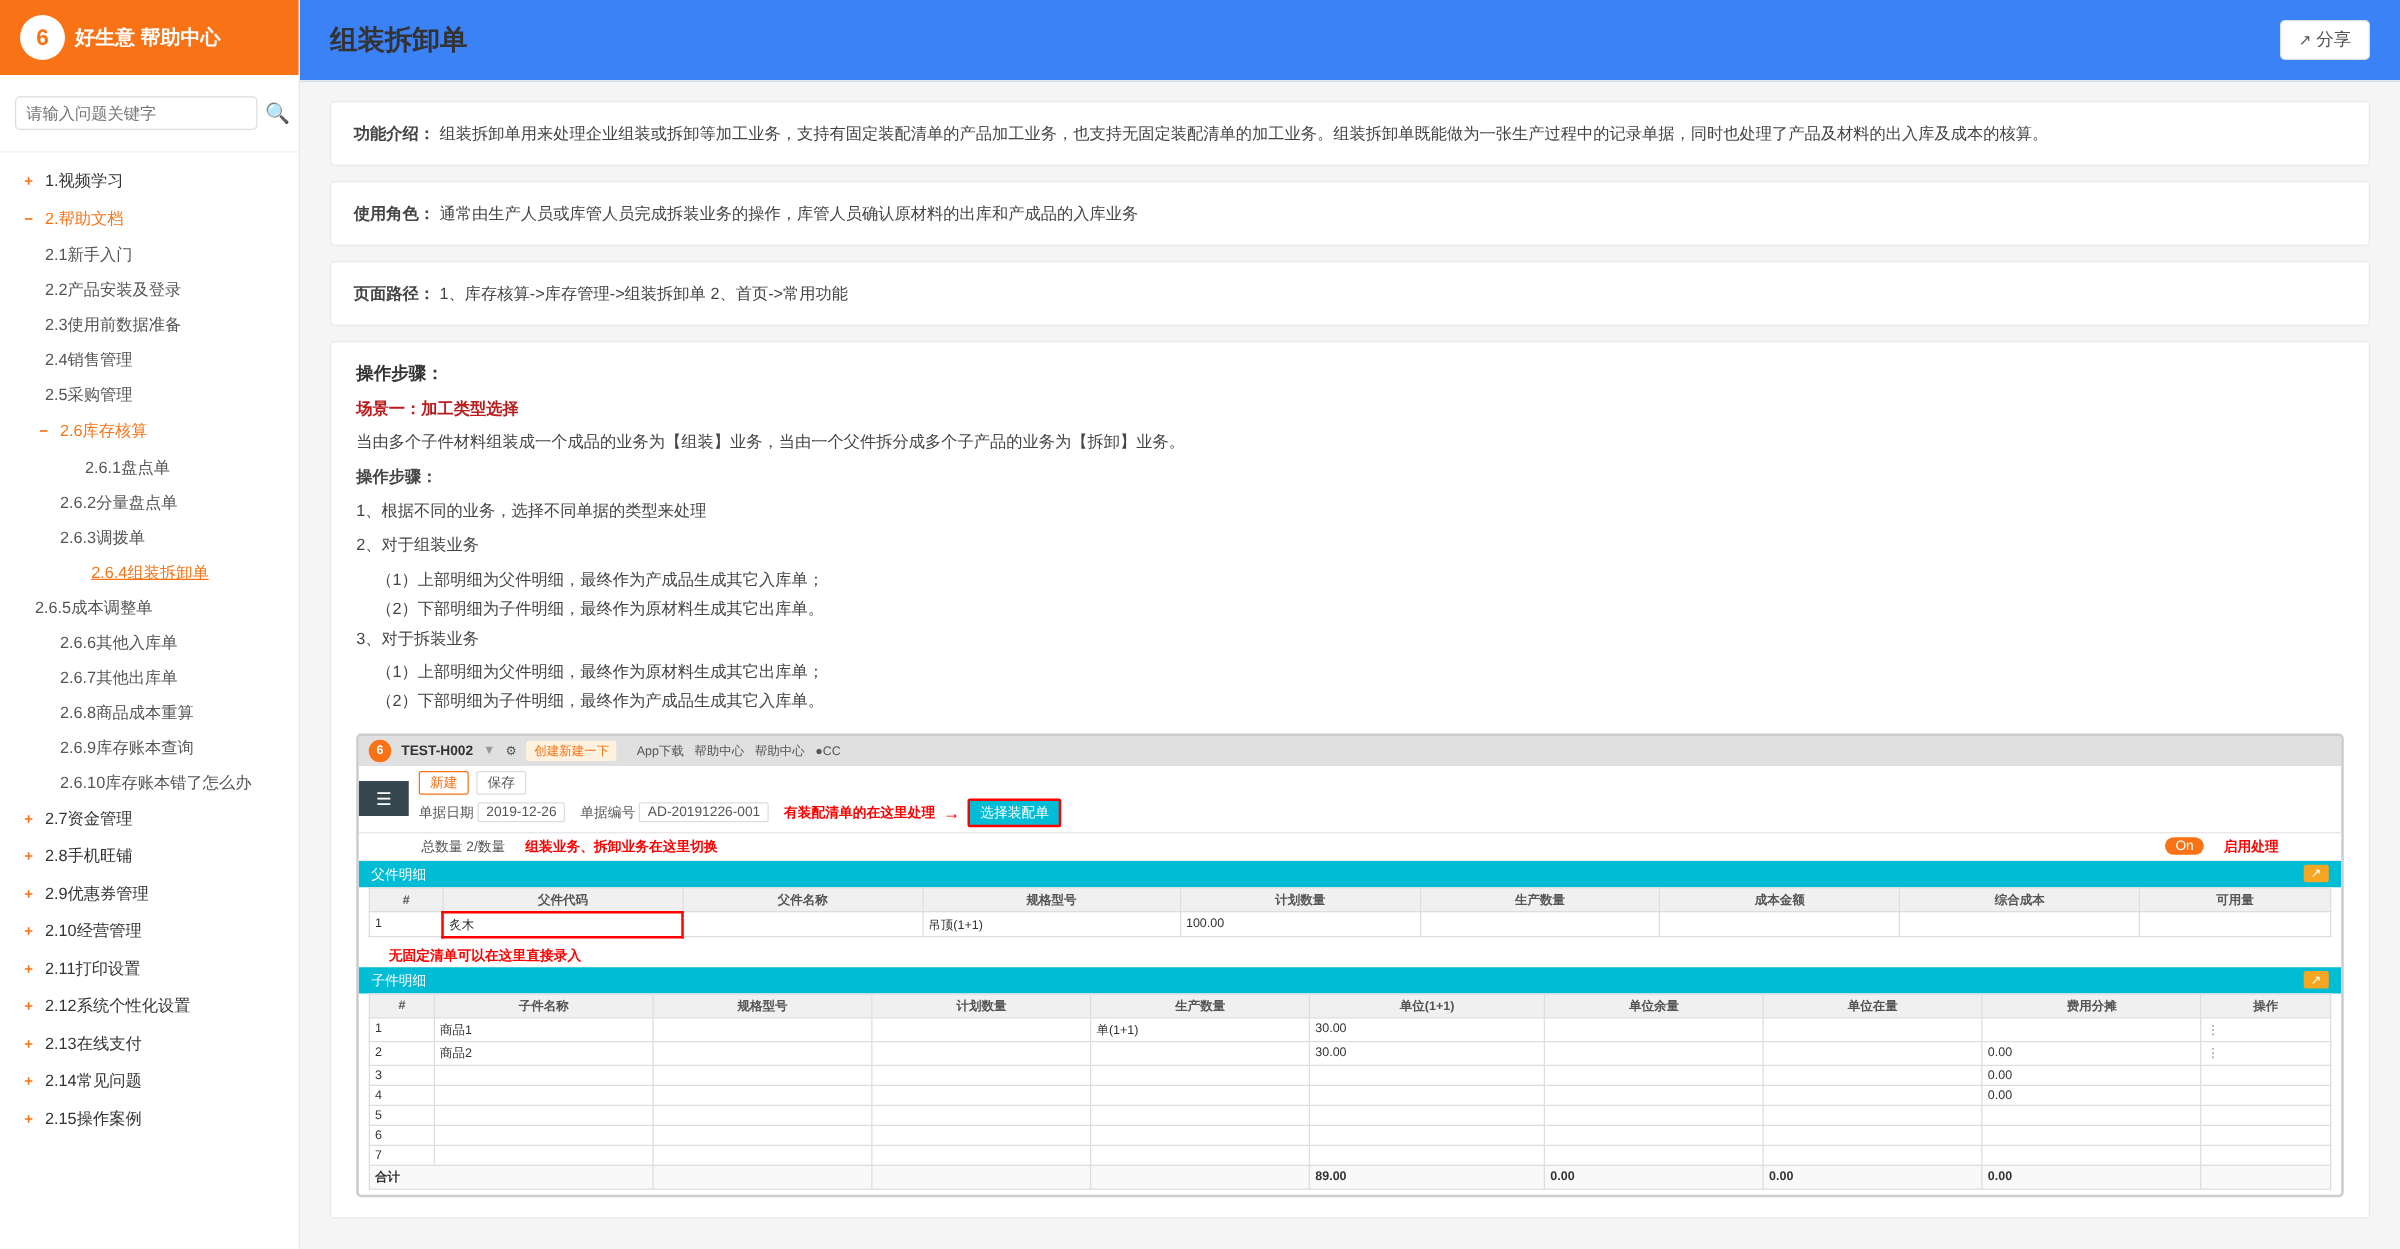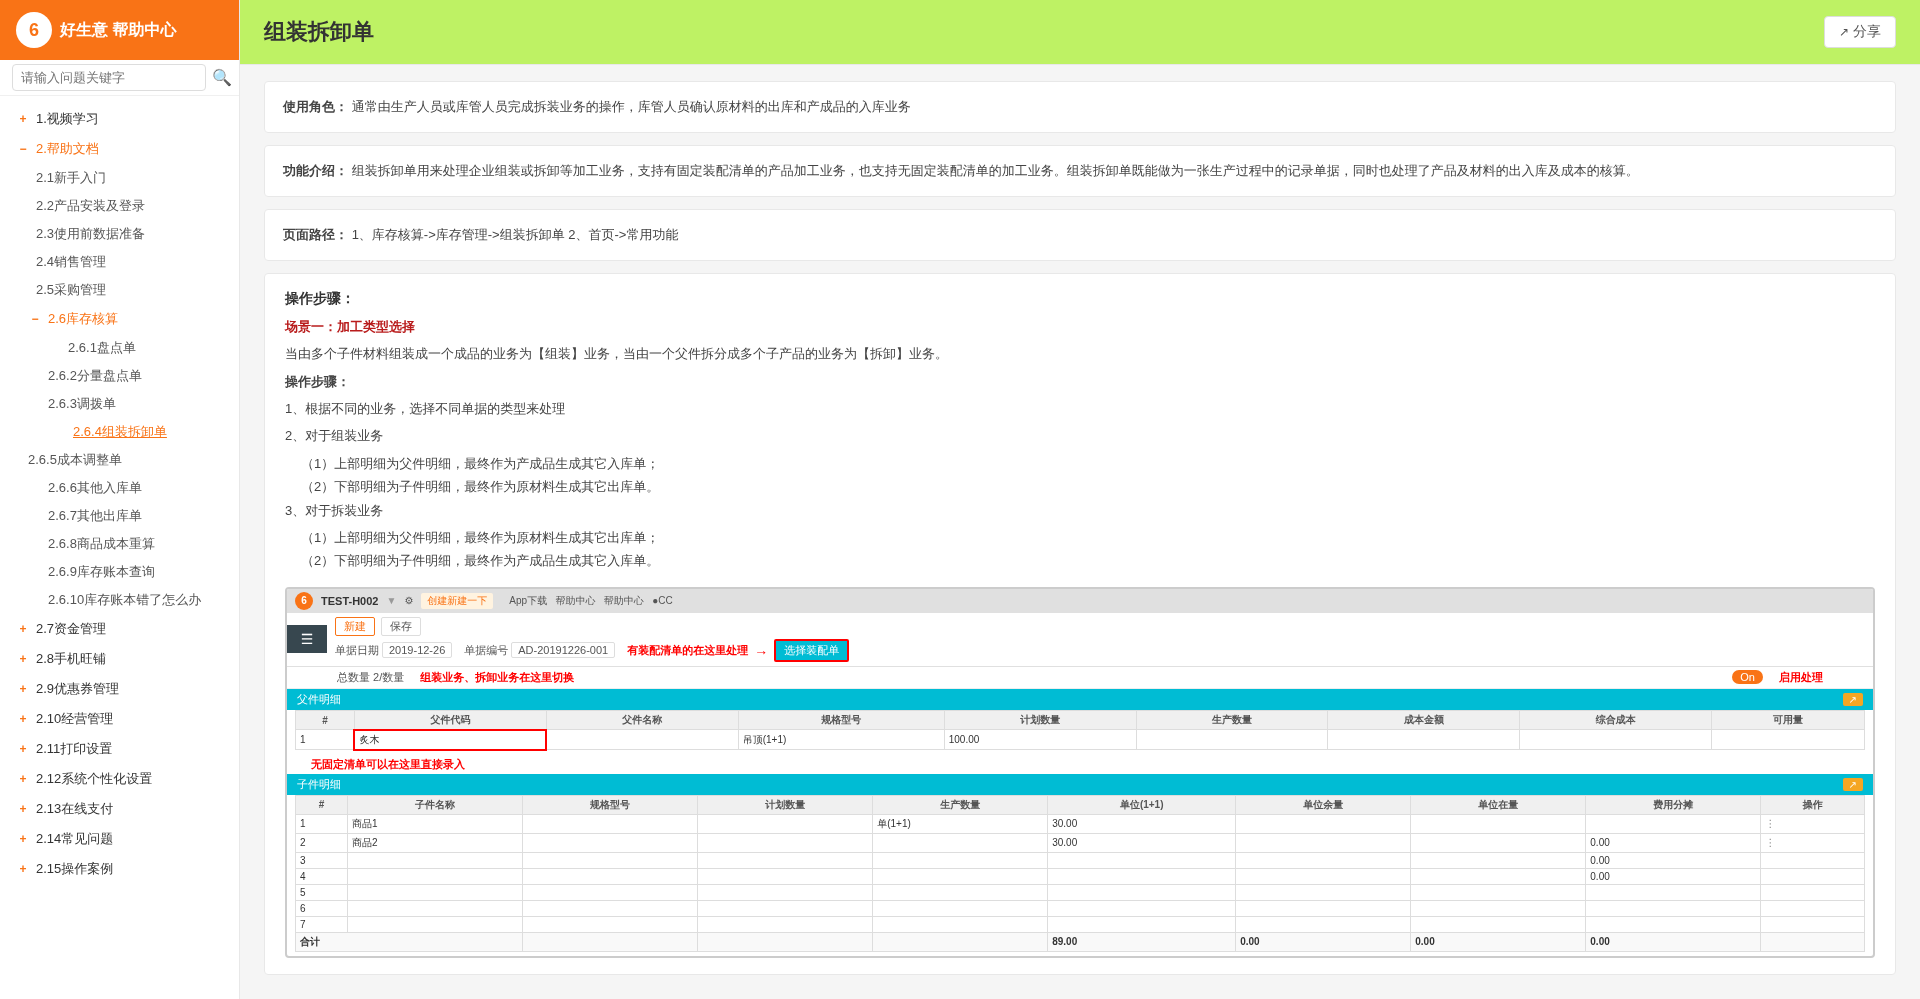--- a/index.html
+++ b/index.html
@@ -39,21 +39,21 @@
       flex-shrink: 0;
     }
 
     .sidebar-title {
       color: #fff;
       font-size: 16px;
       font-weight: bold;
     }
 
     .search-box {
-      padding: 4px 12px;
+      padding: 17px 12px;
       border-bottom: 1px solid #f0f0f0;
       display: flex;
       align-items: center;
       gap: 6px;
     }
 
     .search-input {
       flex: 1;
       border: 1px solid #ddd;
       border-radius: 4px;
@@ -115,21 +115,21 @@
     
     .main {
       flex: 1;
       display: flex;
       flex-direction: column;
       overflow: hidden;
       background: #f5f5f5;
     }
 
     .main-header {
-      background: #bef264;
+      background: #3b82f6;
       padding: 16px 24px;
       border-bottom: 1px solid #e8e8e8;
       display: flex;
       align-items: center;
       justify-content: space-between;
     }
 
     .page-title {
       font-size: 22px;
       font-weight: 600;
@@ -365,27 +365,27 @@
     <h1 class="page-title">组装拆卸单</h1>
     <button class="share-btn">
       <span style="font-size:12px;">↗</span>
       <span>分享</span>
     </button>
   </div>
 
   <div class="content-area">
 
     <div class="info-block">
+      <span style="font-weight:bold;">功能介绍：</span>
+      <span>组装拆卸单用来处理企业组装或拆卸等加工业务，支持有固定装配清单的产品加工业务，也支持无固定装配清单的加工业务。组装拆卸单既能做为一张生产过程中的记录单据，同时也处理了产品及材料的出入库及成本的核算。</span>
+    </div>
+
+    <div class="info-block">
       <span style="font-weight:bold;">使用角色：</span>
       <span>通常由生产人员或库管人员完成拆装业务的操作，库管人员确认原材料的出库和产成品的入库业务</span>
-    </div>
-
-    <div class="info-block">
-      <span style="font-weight:bold;">功能介绍：</span>
-      <span>组装拆卸单用来处理企业组装或拆卸等加工业务，支持有固定装配清单的产品加工业务，也支持无固定装配清单的加工业务。组装拆卸单既能做为一张生产过程中的记录单据，同时也处理了产品及材料的出入库及成本的核算。</span>
     </div>
 
     <div class="info-block">
       <span style="font-weight:bold;">页面路径：</span>
       <span>1、库存核算-&gt;库存管理-&gt;组装拆卸单  2、首页-&gt;常用功能</span>
     </div>
 
     <div class="step-block">
       <div class="step-title">操作步骤：</div>
 

